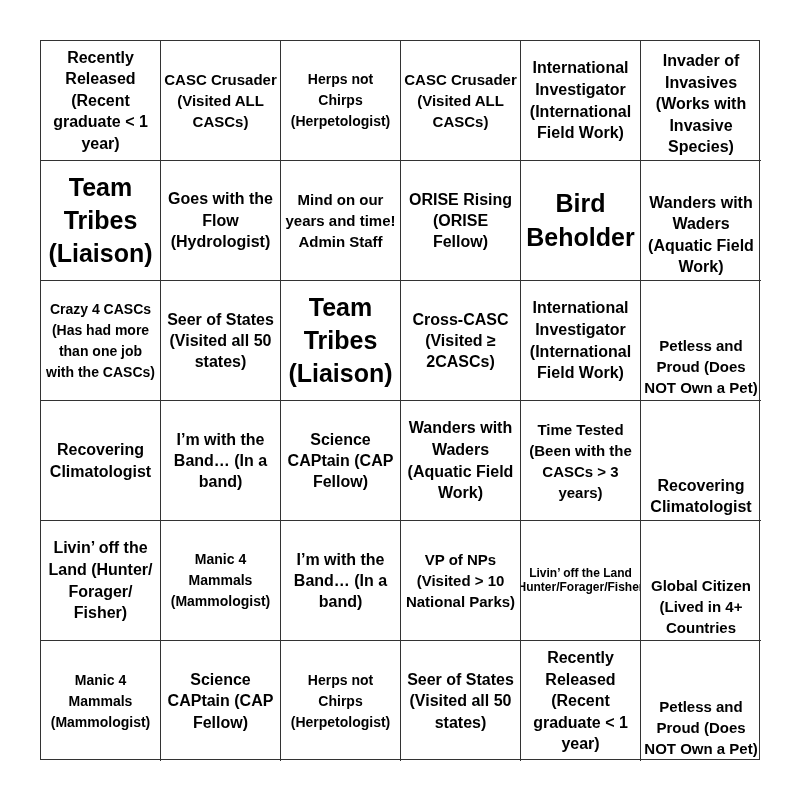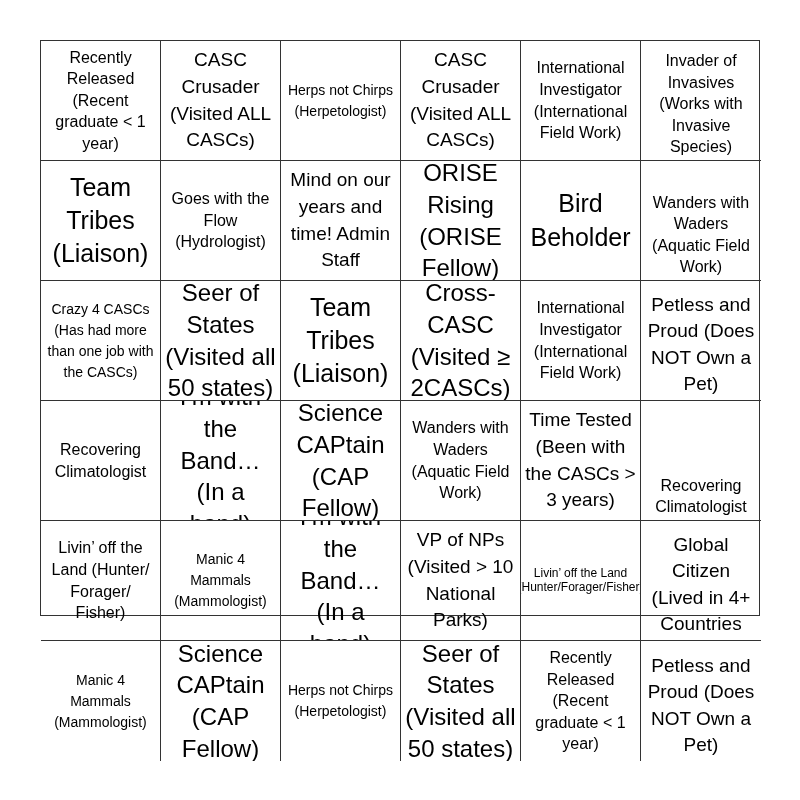--- a/index.html
+++ b/index.html
@@ -8,26 +8,27 @@
       width: 800px;
       height: 800px;
       background: #ffffff;
       overflow: hidden;
     }
     .board {
       position: absolute;
       left: 40px;
       top: 40px;
       width: 720px;
-      height: 576px;
+      height: 720px;
       display: grid;
       grid-template-columns: repeat(6, 120px);
       grid-template-rows: repeat(6, 120px);
       box-sizing: border-box;
       border: 1px solid #333333;
+      font-weight: bold;
     }
     .cell {
       box-sizing: border-box;
       border-right: 1px solid #333333;
       border-bottom: 1px solid #333333;
       display: flex;
       align-items: center;
       justify-content: center;
       text-align: center;
       padding: 2px 3px;
@@ -36,22 +37,22 @@
       line-height: 1.13;
       overflow: hidden;
       cursor: pointer;
     }
     .cell:nth-child(6n) { border-right: none; align-items: flex-end; }
     .cell:nth-child(n+31) { border-bottom: none; }
     .cell span { display: block; }
     .s-xs { font-size: 12px; line-height: 1.15; }
     .s-sm { font-size: 14px; line-height: 1.5; text-align: center; }
     .s-md { font-size: 16px; line-height: 1.35; }
-    .s-lg { font-size: 19px; line-height: 1.4; }
-    .s-xl { font-size: 24px; line-height: 1.32; }
+    .s-lg { font-size: 15px; line-height: 1.4; }
+    .s-xl { font-size: 16px; line-height: 1.32; }
     .s-xxl { font-size: 25px; line-height: 1.33; }
   </style>
 </head>
 <body>
 
 <div class="board" id="board">
     <div class="cell s-md">
       <span>Recently Released (Recent graduate &lt; 1 year)</span>
     </div>
     <div class="cell s-lg">

